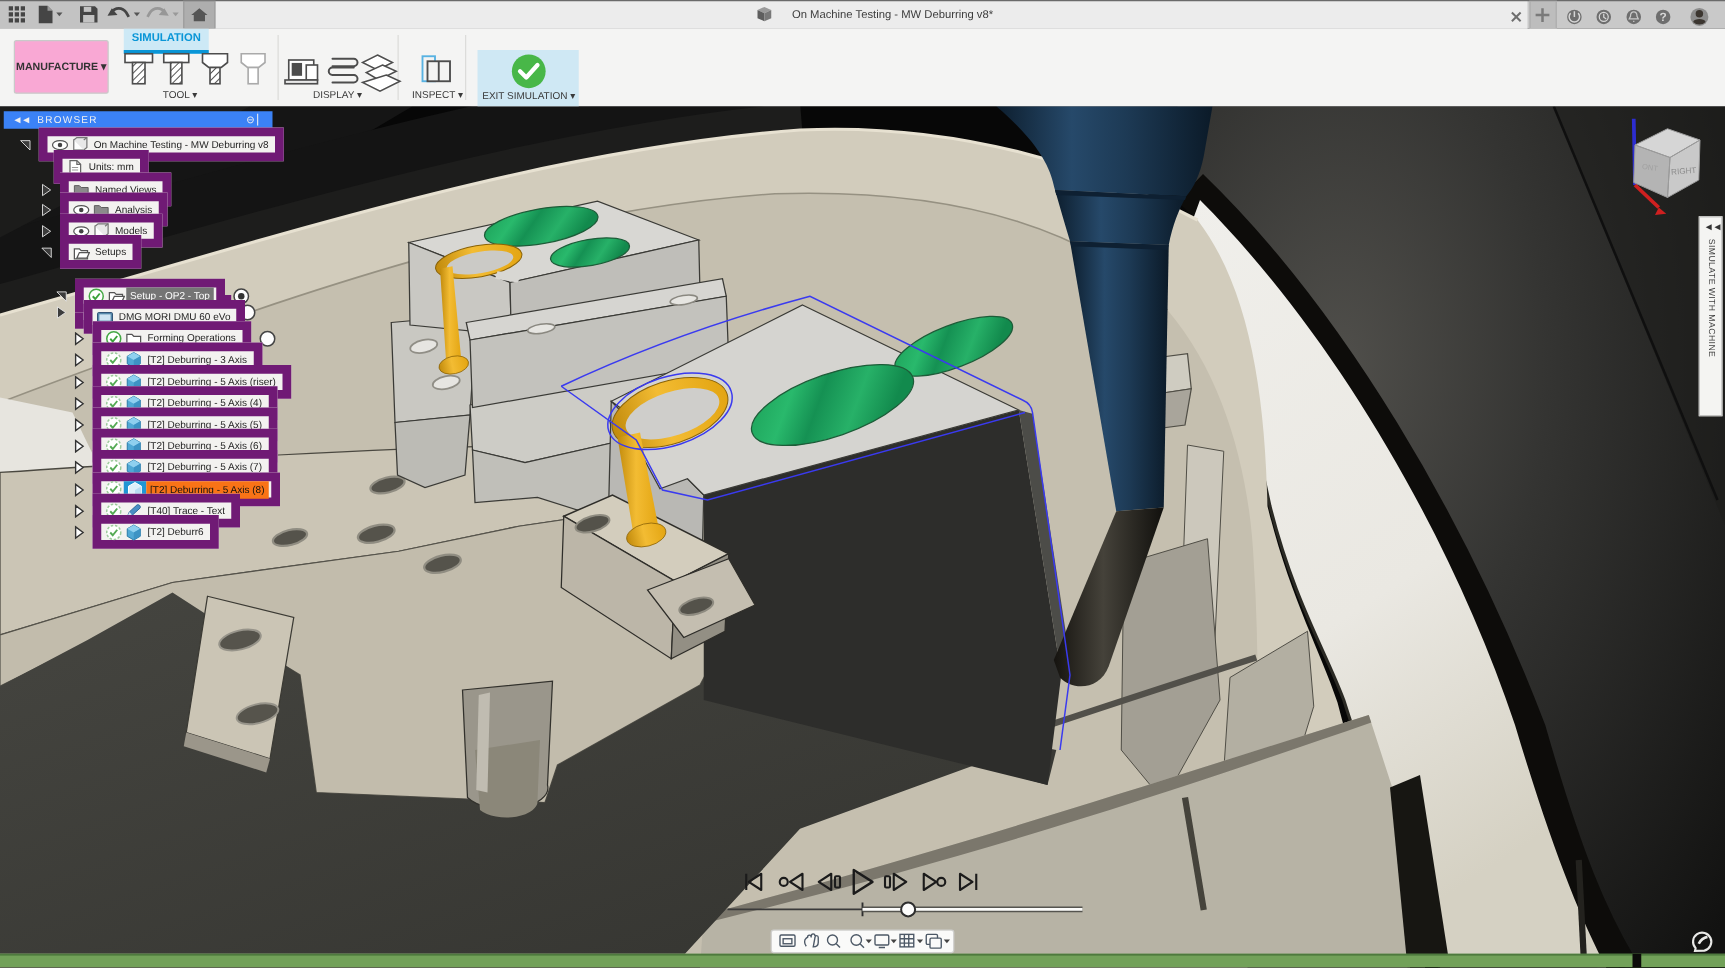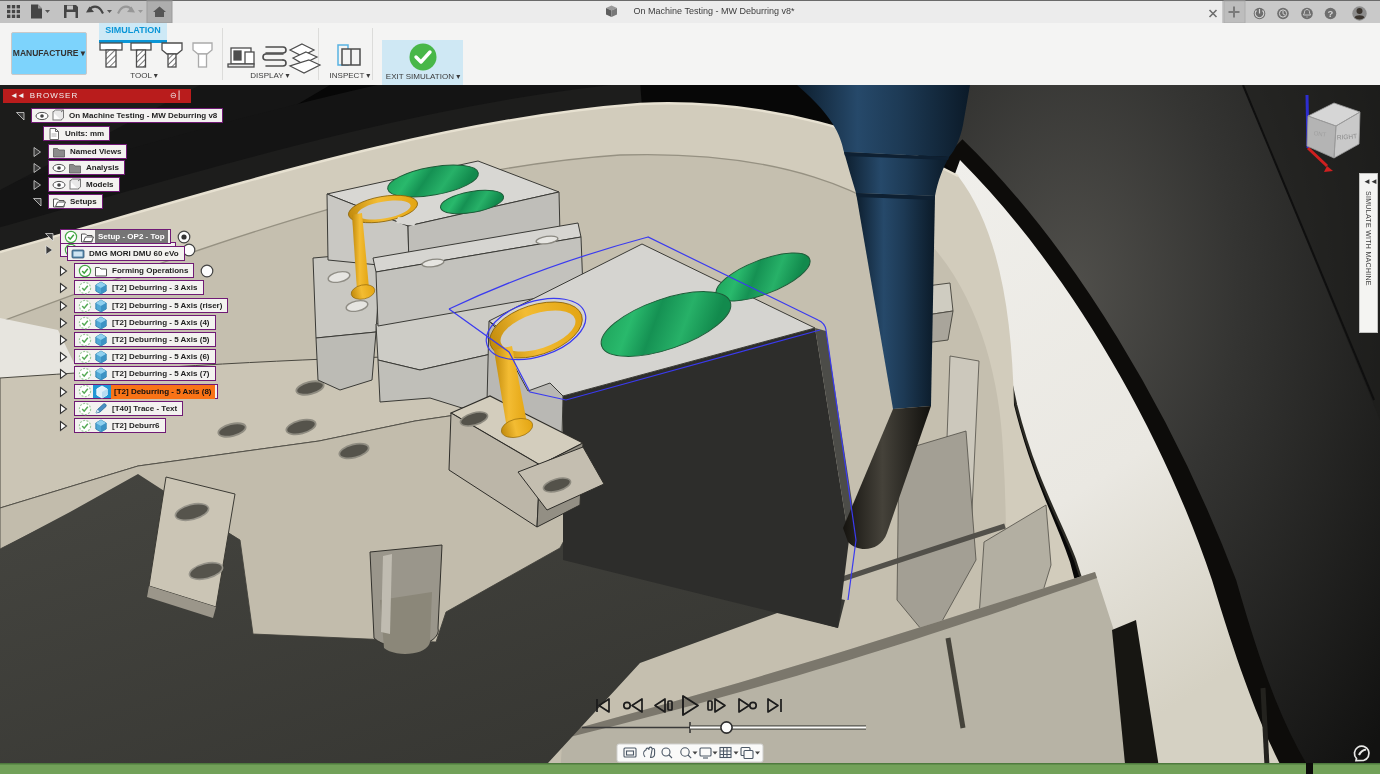--- a/index.html
+++ b/index.html
@@ -7,33 +7,33 @@
        font-family:"Liberation Sans",sans-serif;-webkit-font-smoothing:antialiased;}
   #scene{position:absolute;left:0;top:0;}
   
   #tabbar{position:absolute;left:0;top:0;width:1380px;height:23px;background:#c9c9c9;padding-left:28px;}
   #qat{position:absolute;left:0;top:0;width:172px;height:23px;background:#c3c3c3;}
   #doctab{position:absolute;left:168px;top:0;width:1054px;height:23px;background:#ececec;}
   #topline{position:absolute;left:0;top:0;width:1380px;height:1px;background:#6a6a6a;}
   #title{position:absolute;left:0;top:0;width:100%;text-align:center;text-indent:20px;font-size:9px;color:#3c3c3c;line-height:23px;}
   
   #toolbar{position:absolute;left:0;top:23px;width:1380px;height:62px;background:#f4f4f3;}
-  #mfg{position:absolute;left:11px;top:9px;width:74px;height:41px;background:#7dd3fc;border:1px solid #c9c9c9;border-radius:2px;
+  #mfg{position:absolute;left:11px;top:9px;width:74px;height:41px;background:#f9a8d4;border:1px solid #c9c9c9;border-radius:2px;
        font-size:8.5px;font-weight:bold;color:#333;text-align:center;line-height:41px;}
   #simtab{position:absolute;left:99px;top:0px;width:68px;height:17px;background:#cde9f6;
        font-size:9px;font-weight:bold;color:#0a96d7;text-align:center;line-height:15px;border-bottom:3px solid #0a96d7;}
   .tlabel{position:absolute;top:48px;font-size:8px;color:#3a3a3a;text-align:center;}
   .tsep{position:absolute;top:5px;width:1px;height:52px;background:#dcdcda;}
   #exith{position:absolute;left:382px;top:17px;width:81px;height:45px;background:#cfe8f4;}
   
   #browser{position:absolute;left:0;top:85px;width:230px;height:360px;font-size:8px;color:#222;}
-  #bhead{position:absolute;left:3px;top:4px;width:188px;height:14px;background:#b91c1c;color:#f0f0f0;
+  #bhead{position:absolute;left:3px;top:4px;width:215px;height:14px;background:#3b82f6;color:#f0f0f0;
         font-size:8px;letter-spacing:1px;line-height:14px;}
   .brow{position:absolute;height:17px;white-space:nowrap;display:flex;align-items:center;}
-  .lab{display:inline-flex;align-items:center;background:#f3f2f0;border:1px solid #701a75;padding:0 2px;height:13px;margin-left:3px;font-weight:bold;}
+  .lab{display:inline-flex;align-items:center;background:#f3f2f0;border:7px solid #701a75;padding:0 2px;height:13px;margin-left:3px;}
   .i{flex:0 0 auto;margin:0 1px;}
   .tx{padding:0 3px;color:#1e1e1e;}
   .tx.sel1{background:#757575;color:#fff;height:13px;line-height:13px;}
   .tx.sel2{background:#f97316;color:#111;height:14px;line-height:13px;}
   .bluebox2{background:#2196d4;display:inline-flex;align-items:center;height:13px;padding:0 1px;}
   
   #righttab{position:absolute;left:1359px;top:173px;width:19px;height:160px;background:#f4f4f2;border:1px solid #c2c2c0;box-sizing:border-box;}
   #rttext{position:absolute;left:5px;top:17px;writing-mode:vertical-lr;font-size:7px;color:#3e3e3e;letter-spacing:0.3px;}
 </style>
 </head>

